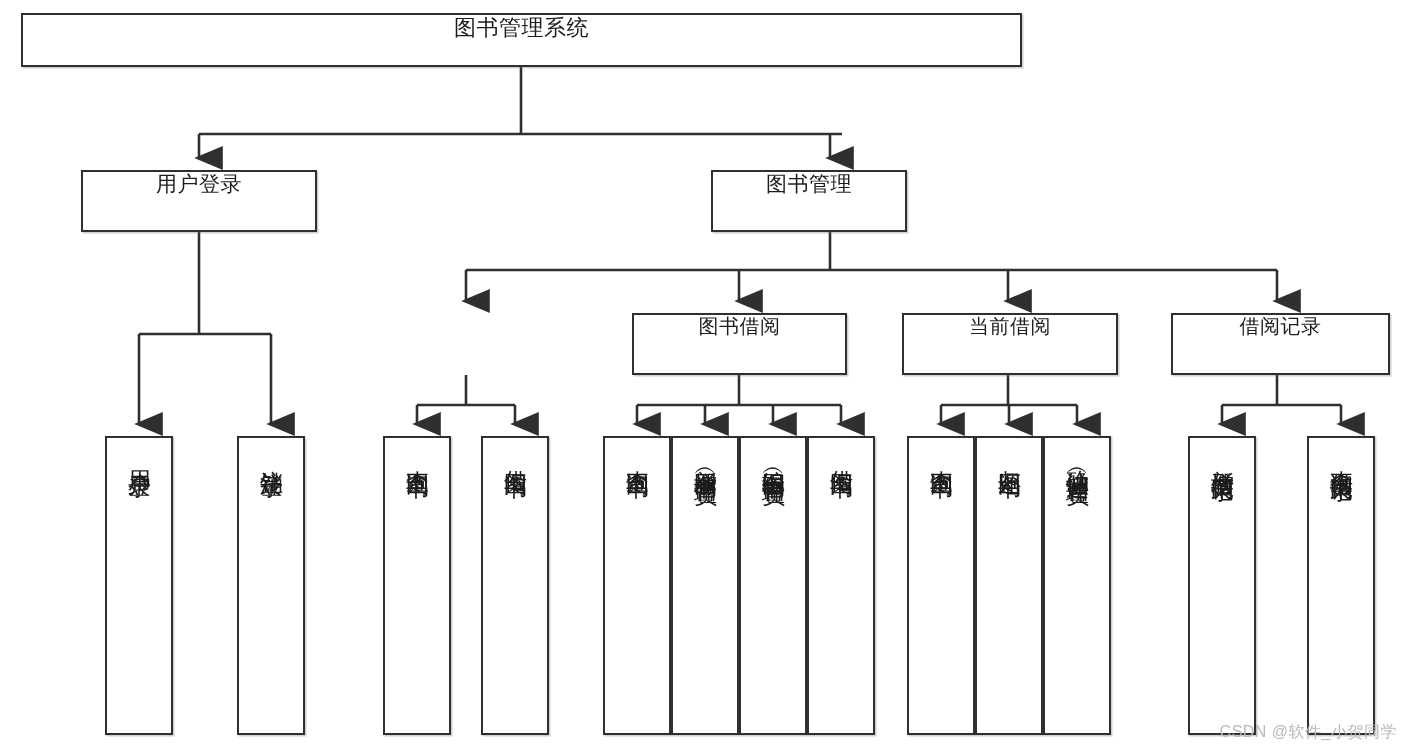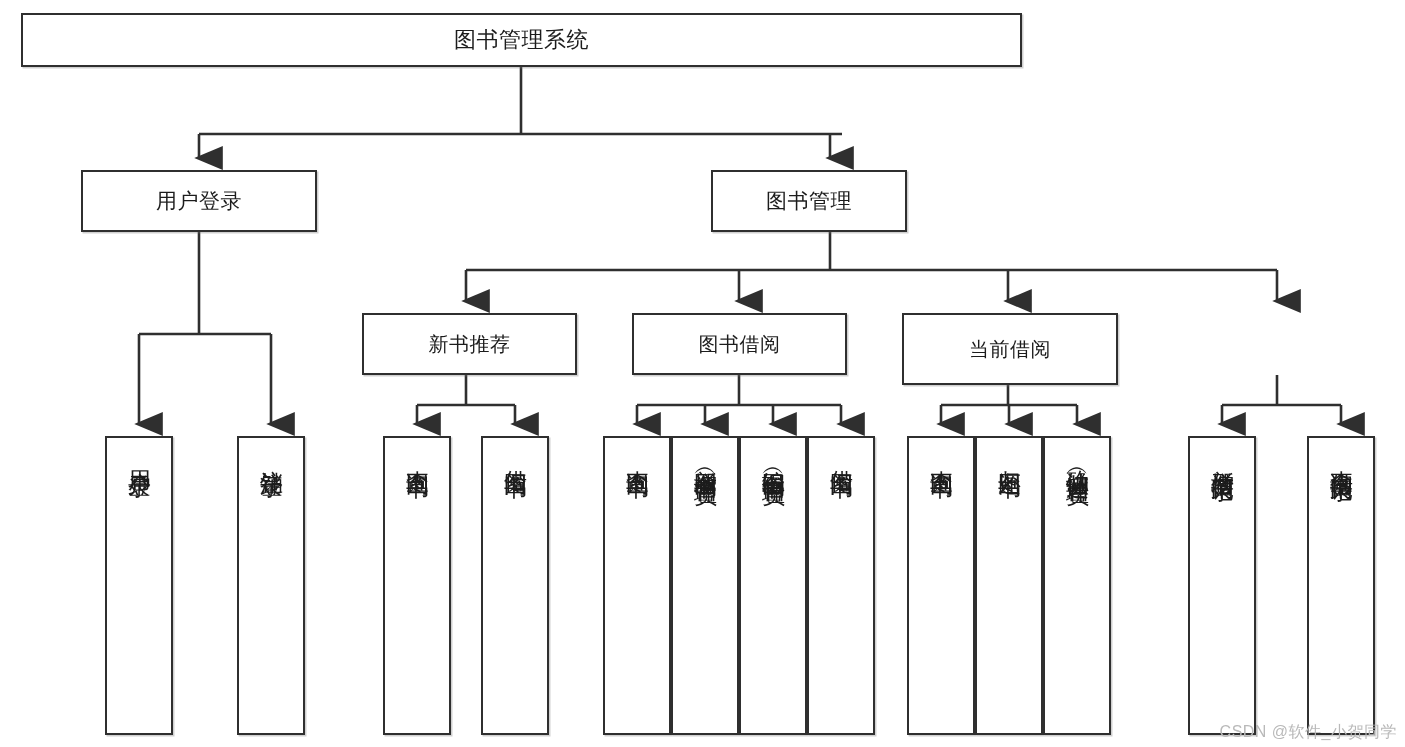--- a/index.html
+++ b/index.html
@@ -21,21 +21,21 @@
     width:1405px;height:747px;
     pointer-events:none;
   }
   
   .node{
     position:absolute;
     box-sizing:border-box;
     background:#ffffff;
     border:2.5px solid #2f2f2f;
     display:flex;
-    align-items:center;
+    align-items:flex-start;
     justify-content:center;
     color:#1a1a1a;
     box-shadow:1.5px 1.5px 0 rgba(120,120,120,.35);
   }
   .node .label{
     font-size:21px;
     line-height:1.15;
     letter-spacing:.5px;
     white-space:nowrap;
     color:#1c1c1c;
@@ -132,28 +132,28 @@
     <span class="label">图书管理系统</span>
   </div>
 
   <div class="node branch" style="left:81px;top:170px;width:236px;height:62px;">
     <span class="label">用户登录</span>
   </div>
   <div class="node branch" style="left:711px;top:170px;width:196px;height:62px;">
     <span class="label">图书管理</span>
   </div>
 
-  <div class="node sub" style="left:362px;top:313px;width:215px;height:62px;">
-    <span class="label">新书推荐</span>
-  </div>
   <div class="node sub" style="left:632px;top:313px;width:215px;height:62px;">
     <span class="label">图书借阅</span>
   </div>
-  <div class="node sub" style="left:902px;top:313px;width:216px;height:72px;">
+  <div class="node sub" style="left:902px;top:313px;width:216px;height:62px;">
     <span class="label">当前借阅</span>
+  </div>
+  <div class="node sub" style="left:1171px;top:313px;width:219px;height:62px;">
+    <span class="label">借阅记录</span>
   </div>
 
   <div class="node leaf" style="left:105px;top:436px;width:68px;height:299px;">
     <span class="label">用户登录</span>
   </div>
   <div class="node leaf" style="left:237px;top:436px;width:68px;height:299px;">
     <span class="label">注销登录</span>
   </div>
 
   <div class="node leaf" style="left:383px;top:436px;width:68px;height:299px;">

